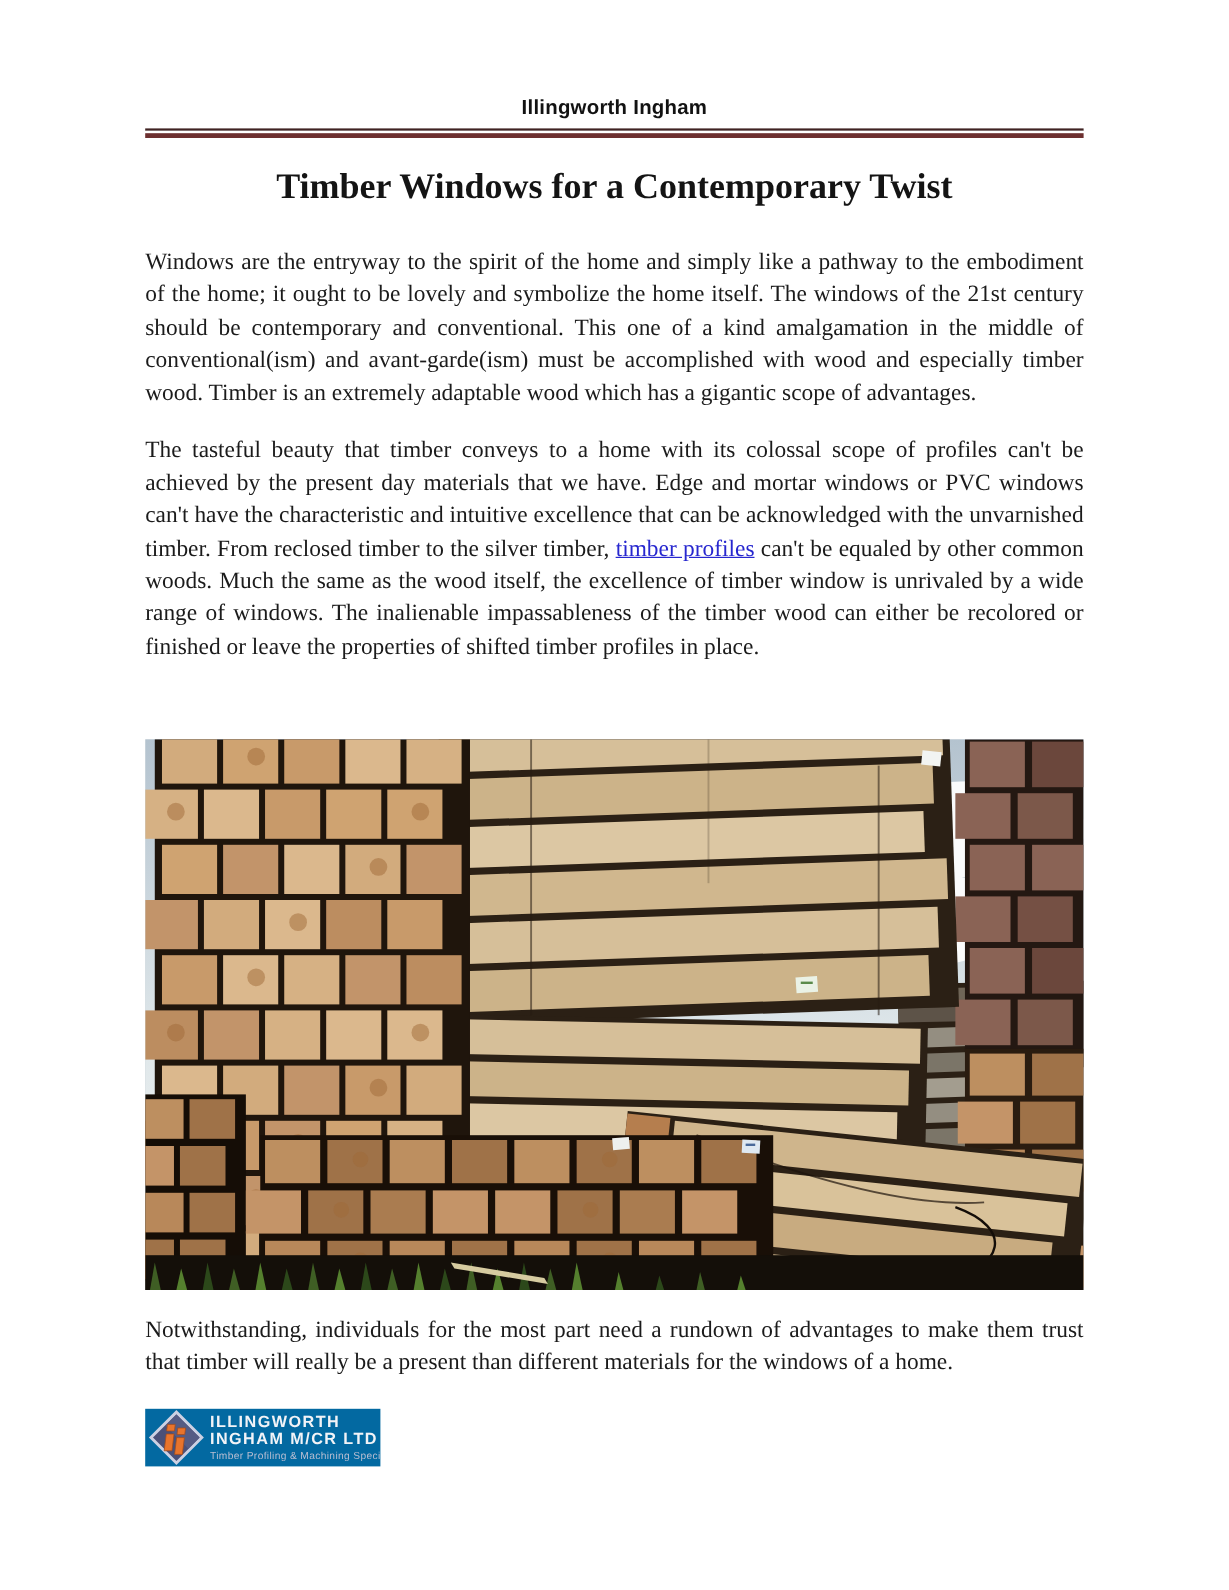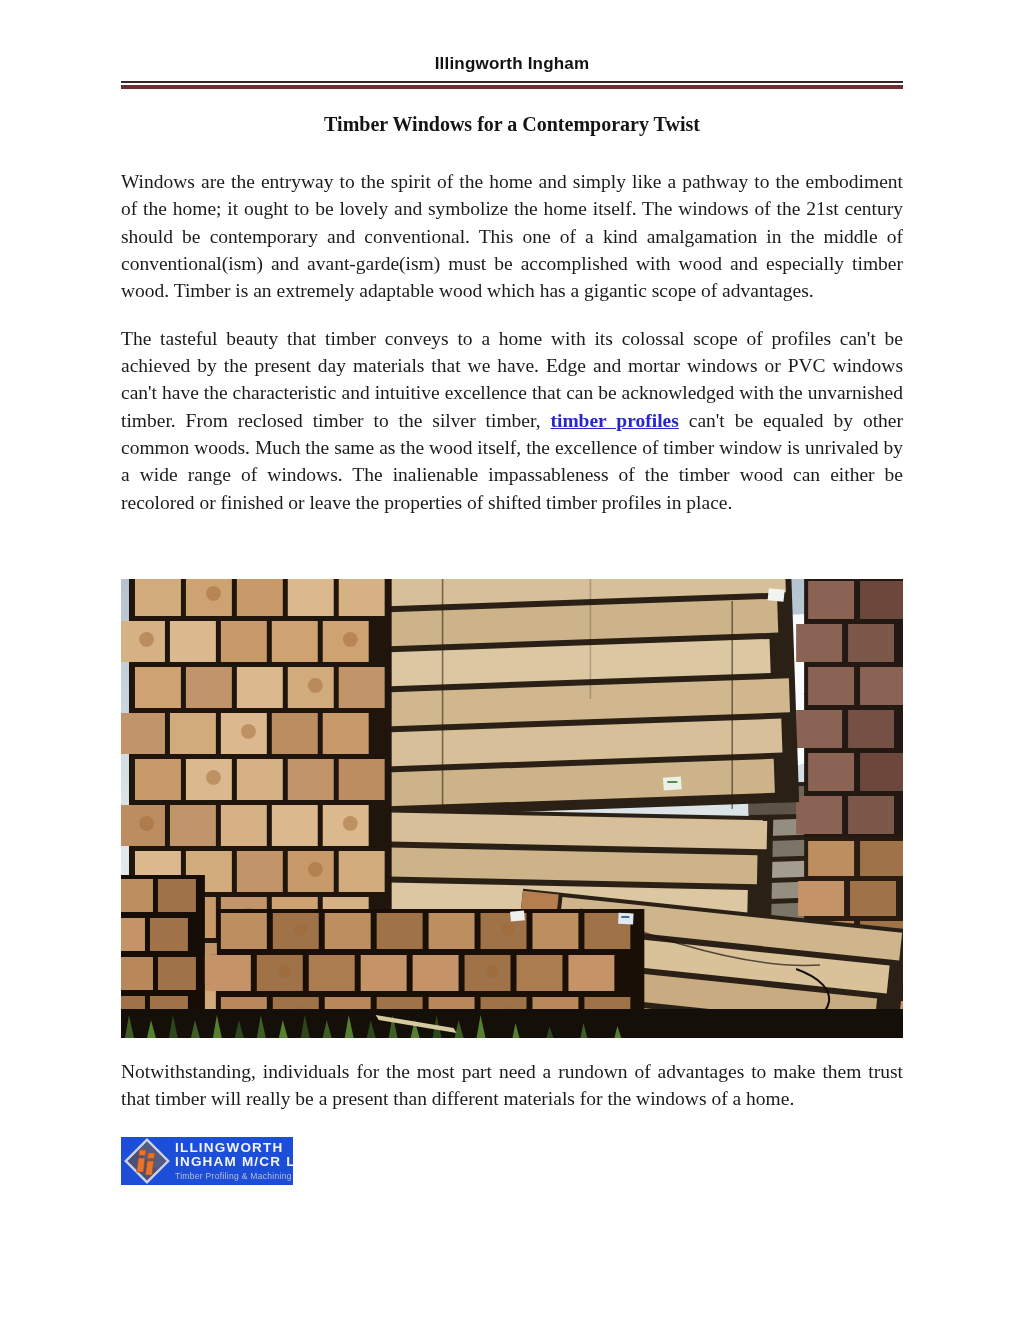--- a/index.html
+++ b/index.html
@@ -4,44 +4,44 @@
 <style>
   * { margin:0; padding:0; box-sizing:border-box; }
   html,body { background:#ffffff; }
   body {
     width:1024px; height:1325px; overflow:hidden;
     font-family:"Liberation Serif", serif; color:#1b1b1b;
   }
   .page { width:1024px; height:1325px; position:relative; background:#ffffff; }
   .content { width:782px; margin:0 auto; }
 
-  .doc-header { padding-top:54px; text-align:center;
+  .doc-header { padding-top:80px; text-align:center;
     font-family:"Liberation Sans", sans-serif; font-weight:bold;
     font-size:17px; color:#121212; letter-spacing:0.2px; }
 
   .rule { margin-top:7px; }
   .rule .r-top { height:2px; background:#402323; }
   .rule .r-gap { height:2px; background:#ffffff; }
   .rule .r-bot { height:4px; background:#6d2f2f; }
 
   .page-title { margin-top:24px; text-align:center;
     font-family:"Liberation Serif", serif; font-weight:bold;
-    font-size:20px; color:#141414; }
+    font-size:30px; color:#141414; }
 
   p.body-par { margin-top:20px; text-align:justify;
     font-size:19.5px; line-height:27.35px; }
   p.intro { margin-top:32px; }
 
-  a.doc-link { color:#2727cf; font-weight:bold; text-decoration:underline; }
+  a.doc-link { color:#2727cf; font-weight:normal; text-decoration:underline; }
 
   .photo-frame { margin-top:63px; width:782px; height:459px;
     position:relative; overflow:hidden; background:#cfd8dd; }
   .photo-frame svg { display:block; width:100%; height:100%; }
 
-  .logo { margin-top:24px; width:172px; height:48px; background:#1d4ed8;
+  .logo { margin-top:24px; width:196px; height:48px; background:#0369a1;
     display:flex; align-items:center; overflow:hidden; }
   .logo-diamond { width:46px; height:46px; flex:0 0 46px; margin-left:3px; }
   .logo-text { margin-left:5px; font-family:"Liberation Sans", sans-serif; }
   .logo-line { font-weight:bold; font-size:13.5px; line-height:14px;
     color:#f2f3f7; letter-spacing:1.2px; white-space:nowrap; }
   .logo-tagline { margin-top:2px; font-size:8.5px; color:#b9bed2;
     letter-spacing:0.3px; white-space:nowrap; }
 </style>
 </head>
 <body>

